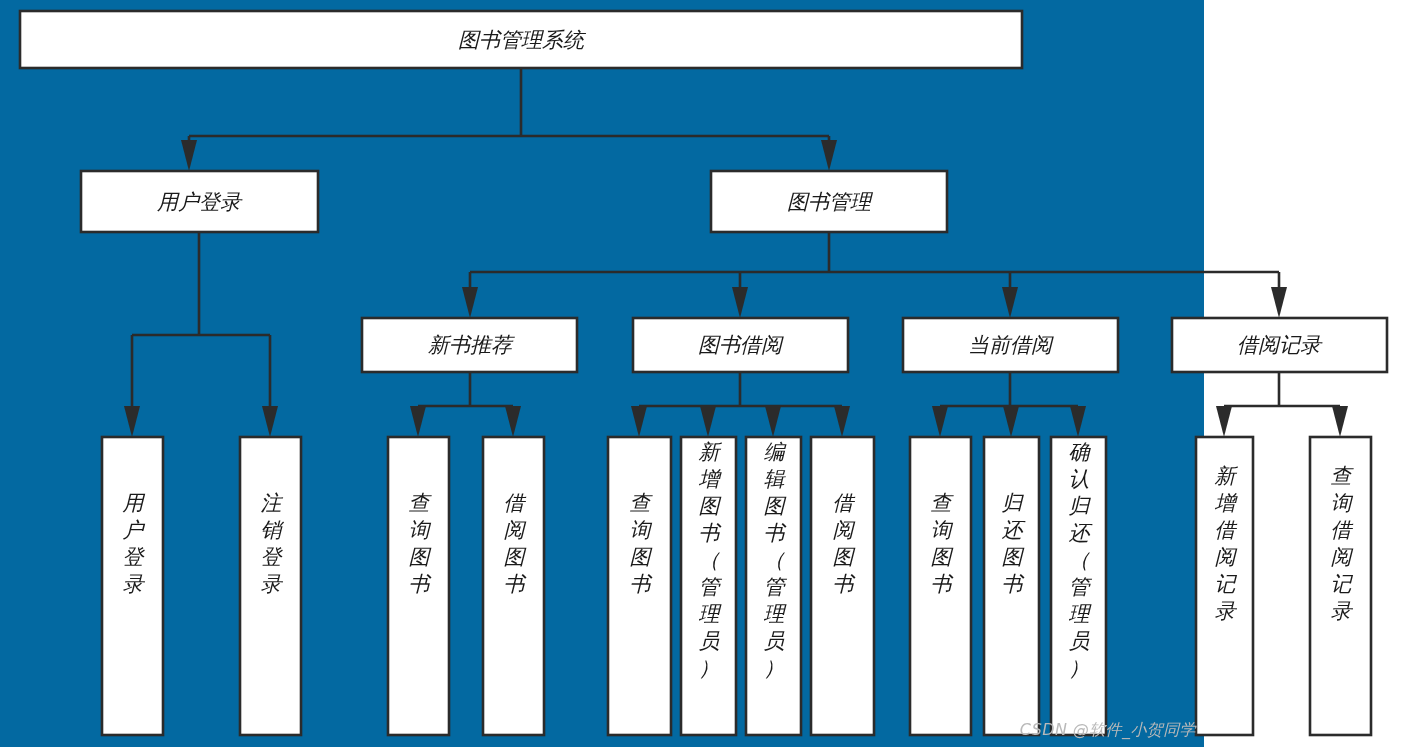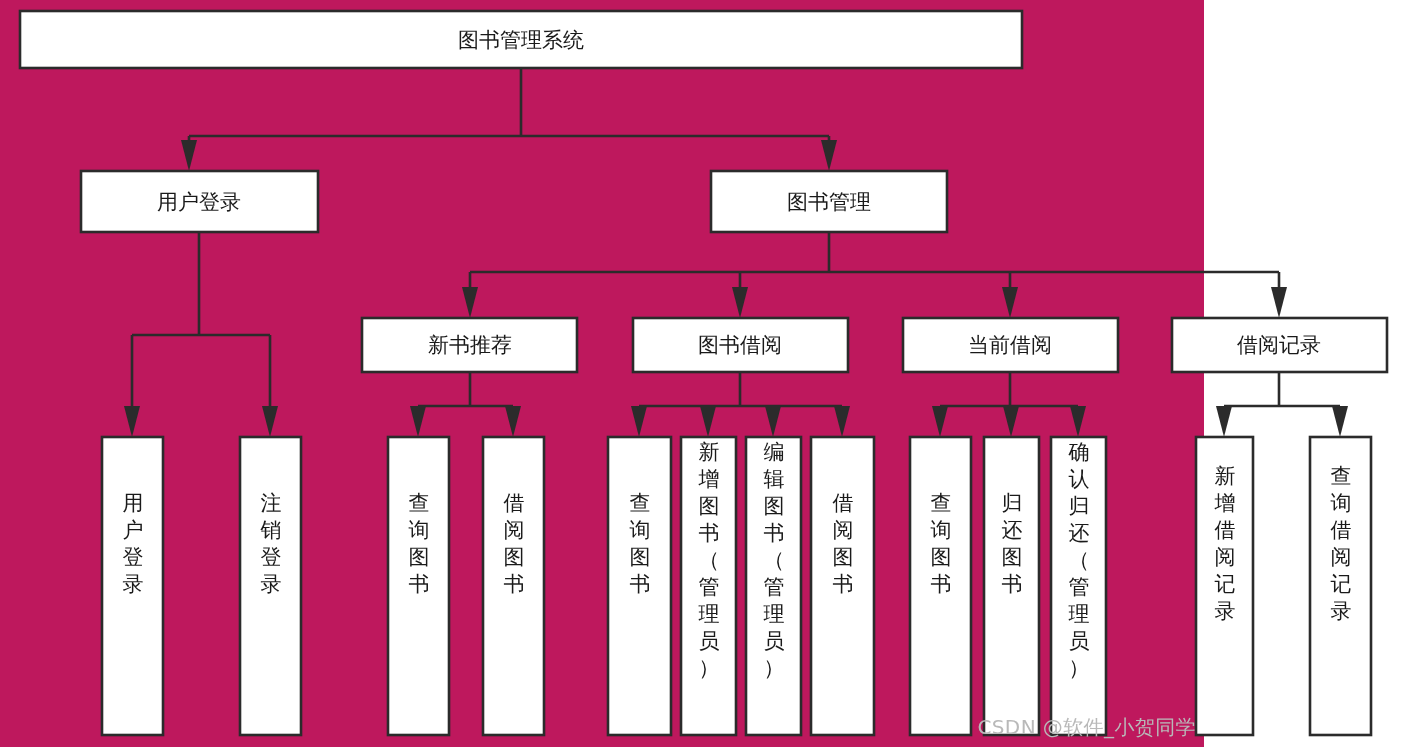--- a/index.html
+++ b/index.html
@@ -11,21 +11,22 @@
   body {
     width: 1405px;
     height: 747px;
     font-family: "DejaVu Sans", "Liberation Sans", sans-serif;
     overflow: hidden;
   }
   #diagram-root {
     position: relative;
     width: 1204px;
     height: 747px;
-    background: #be185d;
+    background: #0369a1;
+    font-style: italic;
   }
   svg#flowchart {
     display: block;
     width: 1405px;
     height: 747px;
   }
   .node-box {
     fill: #ffffff;
     stroke: #2b2b2b;
     stroke-width: 2.6;
@@ -51,21 +52,21 @@
     fill: #1a1a1a;
     font-family: "DejaVu Sans", "Liberation Sans", sans-serif;
     font-size: 21px;
     text-anchor: middle;
   }
   .watermark {
     position: absolute;
     right: 8px;
     bottom: 6px;
     font-family: "DejaVu Sans", "Liberation Sans", sans-serif;
-    font-size: 20px;
+    font-size: 16px;
     color: #b9b9b9;
     letter-spacing: 0.4px;
     white-space: nowrap;
     user-select: none;
     text-align: right;
   }
 </style>
 </head>
 <body>
 

